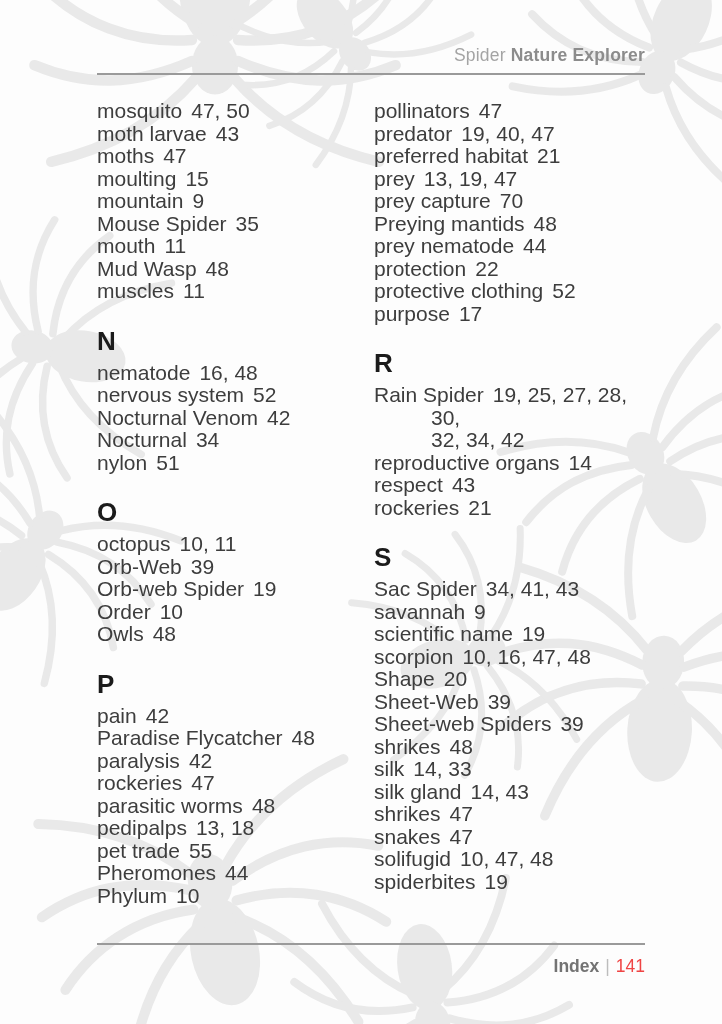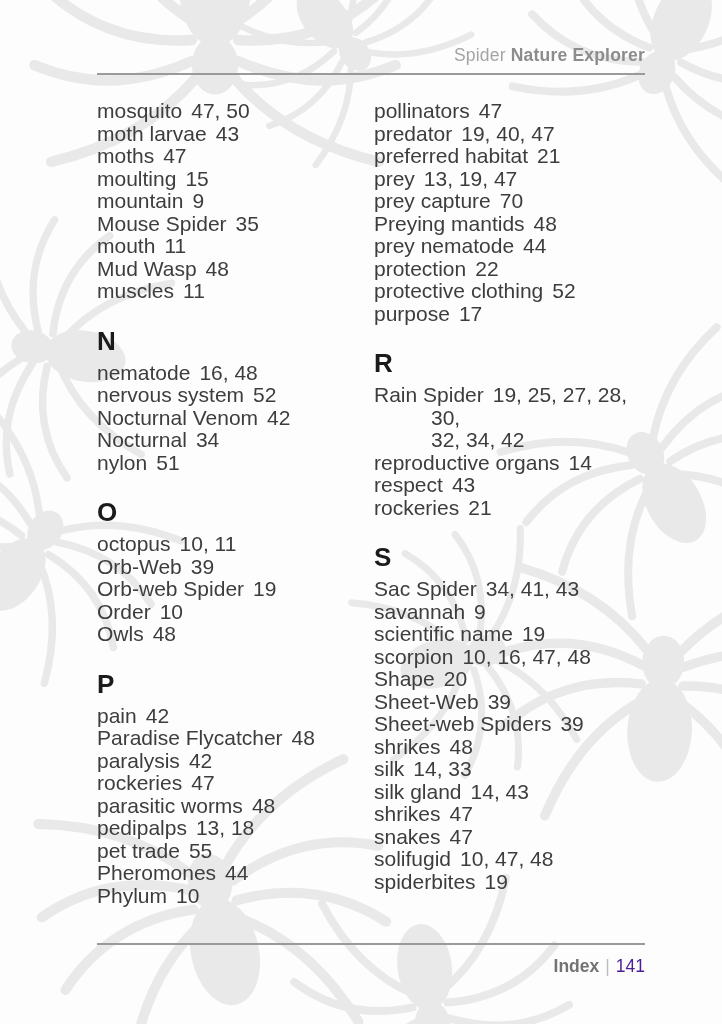--- a/index.html
+++ b/index.html
@@ -22,21 +22,21 @@
     margin:24px 0 7px;
   }
   .entry{
     font-size:21px;line-height:22.5px;color:#3d3d3d;
     padding-left:57px;text-indent:-57px;white-space:pre-wrap;
   }
   .pages{margin-left:9px;}
   .pageinfo{position:absolute;top:956px;right:77px;font-size:17.5px;}
   .pi-label{font-weight:700;color:#737373;}
   .pi-sep{color:#bdbdbd;margin:0 6px;}
-  .pi-num{color:#4c1d95;margin-top:12px;}
+  .pi-num{color:#ef4444;margin-top:12px;}
 </style>
 </head>
 <body>
 
 <div class="page">
 
   <svg class="watermark" viewBox="0 0 722 1024" xmlns="http://www.w3.org/2000/svg" aria-hidden="true">
     <defs>
       <g id="wm-spider" fill="#e9e9e9" stroke="#e9e9e9" stroke-width="5" stroke-linecap="round">
         <ellipse cx="0" cy="24" rx="17" ry="27" stroke="none"></ellipse>

